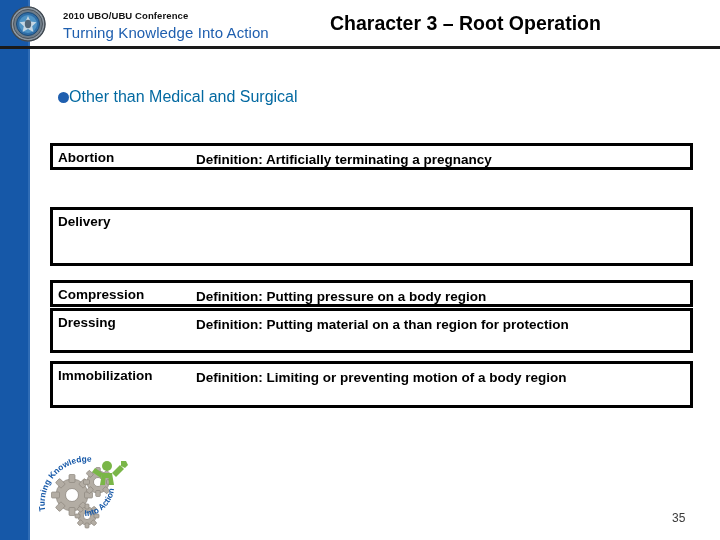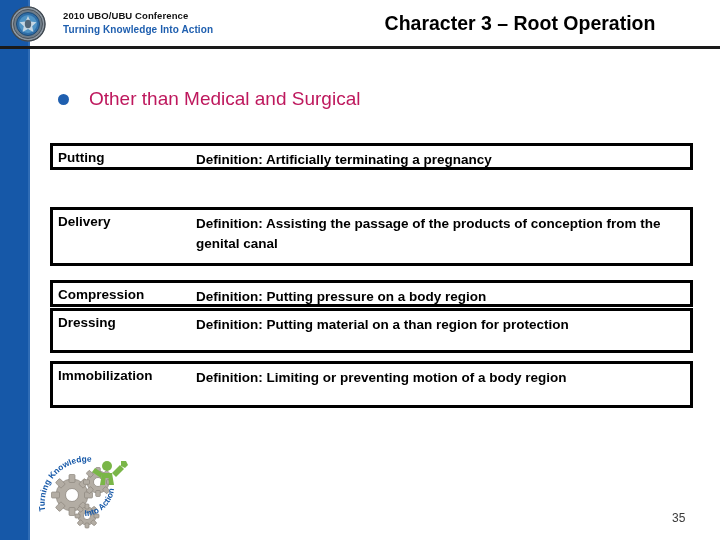--- a/index.html
+++ b/index.html
@@ -67,33 +67,32 @@
     margin-left: 13px;
   }
   .conf-title {
     font-size: 9.5px;
     font-weight: bold;
     color: #111111;
     letter-spacing: 0.1px;
     white-space: nowrap;
   }
   .conf-tag {
-    font-size: 10px;
-    font-weight: bold;
+    font-size: 15px;
+    font-weight: normal;
     color: #1F5FAF;
     letter-spacing: 0.1px;
     white-space: nowrap;
     margin-top: 2px;
   }
   .slide-title {
     position: absolute;
     left: 330px;
     top: 12px;
     width: 380px;
-    text-align: center;
     font-size: 19.5px;
     font-weight: bold;
     color: #000000;
     white-space: nowrap;
   }
 
   
   .bullet-row {
     position: absolute;
     left: 58px;
@@ -102,23 +101,22 @@
     align-items: center;
   }
   .bullet-dot {
     width: 11px;
     height: 11px;
     border-radius: 50%;
     background: #1F5FAF;
     flex: 0 0 auto;
   }
   .bullet-text {
-    margin-left: 20px;
-    font-size: 19px;
-    color: #be185d;
+    font-size: 16px;
+    color: #0369a1;
     white-space: nowrap;
   }
 
   
   .box {
     position: absolute;
     left: 50px;
     width: 643px;
     box-sizing: border-box;
     border: 3px solid #000000;
@@ -196,29 +194,28 @@
   </div>
   <div class="header-rule"></div>
 
   <div class="bullet-row">
     <span class="bullet-dot"></span>
     <span class="bullet-text">Other than Medical and Surgical</span>
   </div>
 
   <div class="box" style="top:143px;height:27px;">
     <div class="box-inner">
-      <span class="term">Putting</span>
+      <span class="term">Abortion</span>
       <span class="definition">Definition: Artificially terminating a pregnancy</span>
     </div>
   </div>
 
   <div class="box" style="top:187px;height:59px;margin-top:20px;">
     <div class="box-inner">
       <span class="term">Delivery</span>
-      <span class="definition">Definition: Assisting the passage of the products of conception from the genital canal</span>
     </div>
   </div>
 
   <div class="box" style="top:252px;height:27px;margin-top:28px;">
     <div class="box-inner">
       <span class="term">Compression</span>
       <span class="definition">Definition: Putting pressure on a body region</span>
     </div>
   </div>
 

